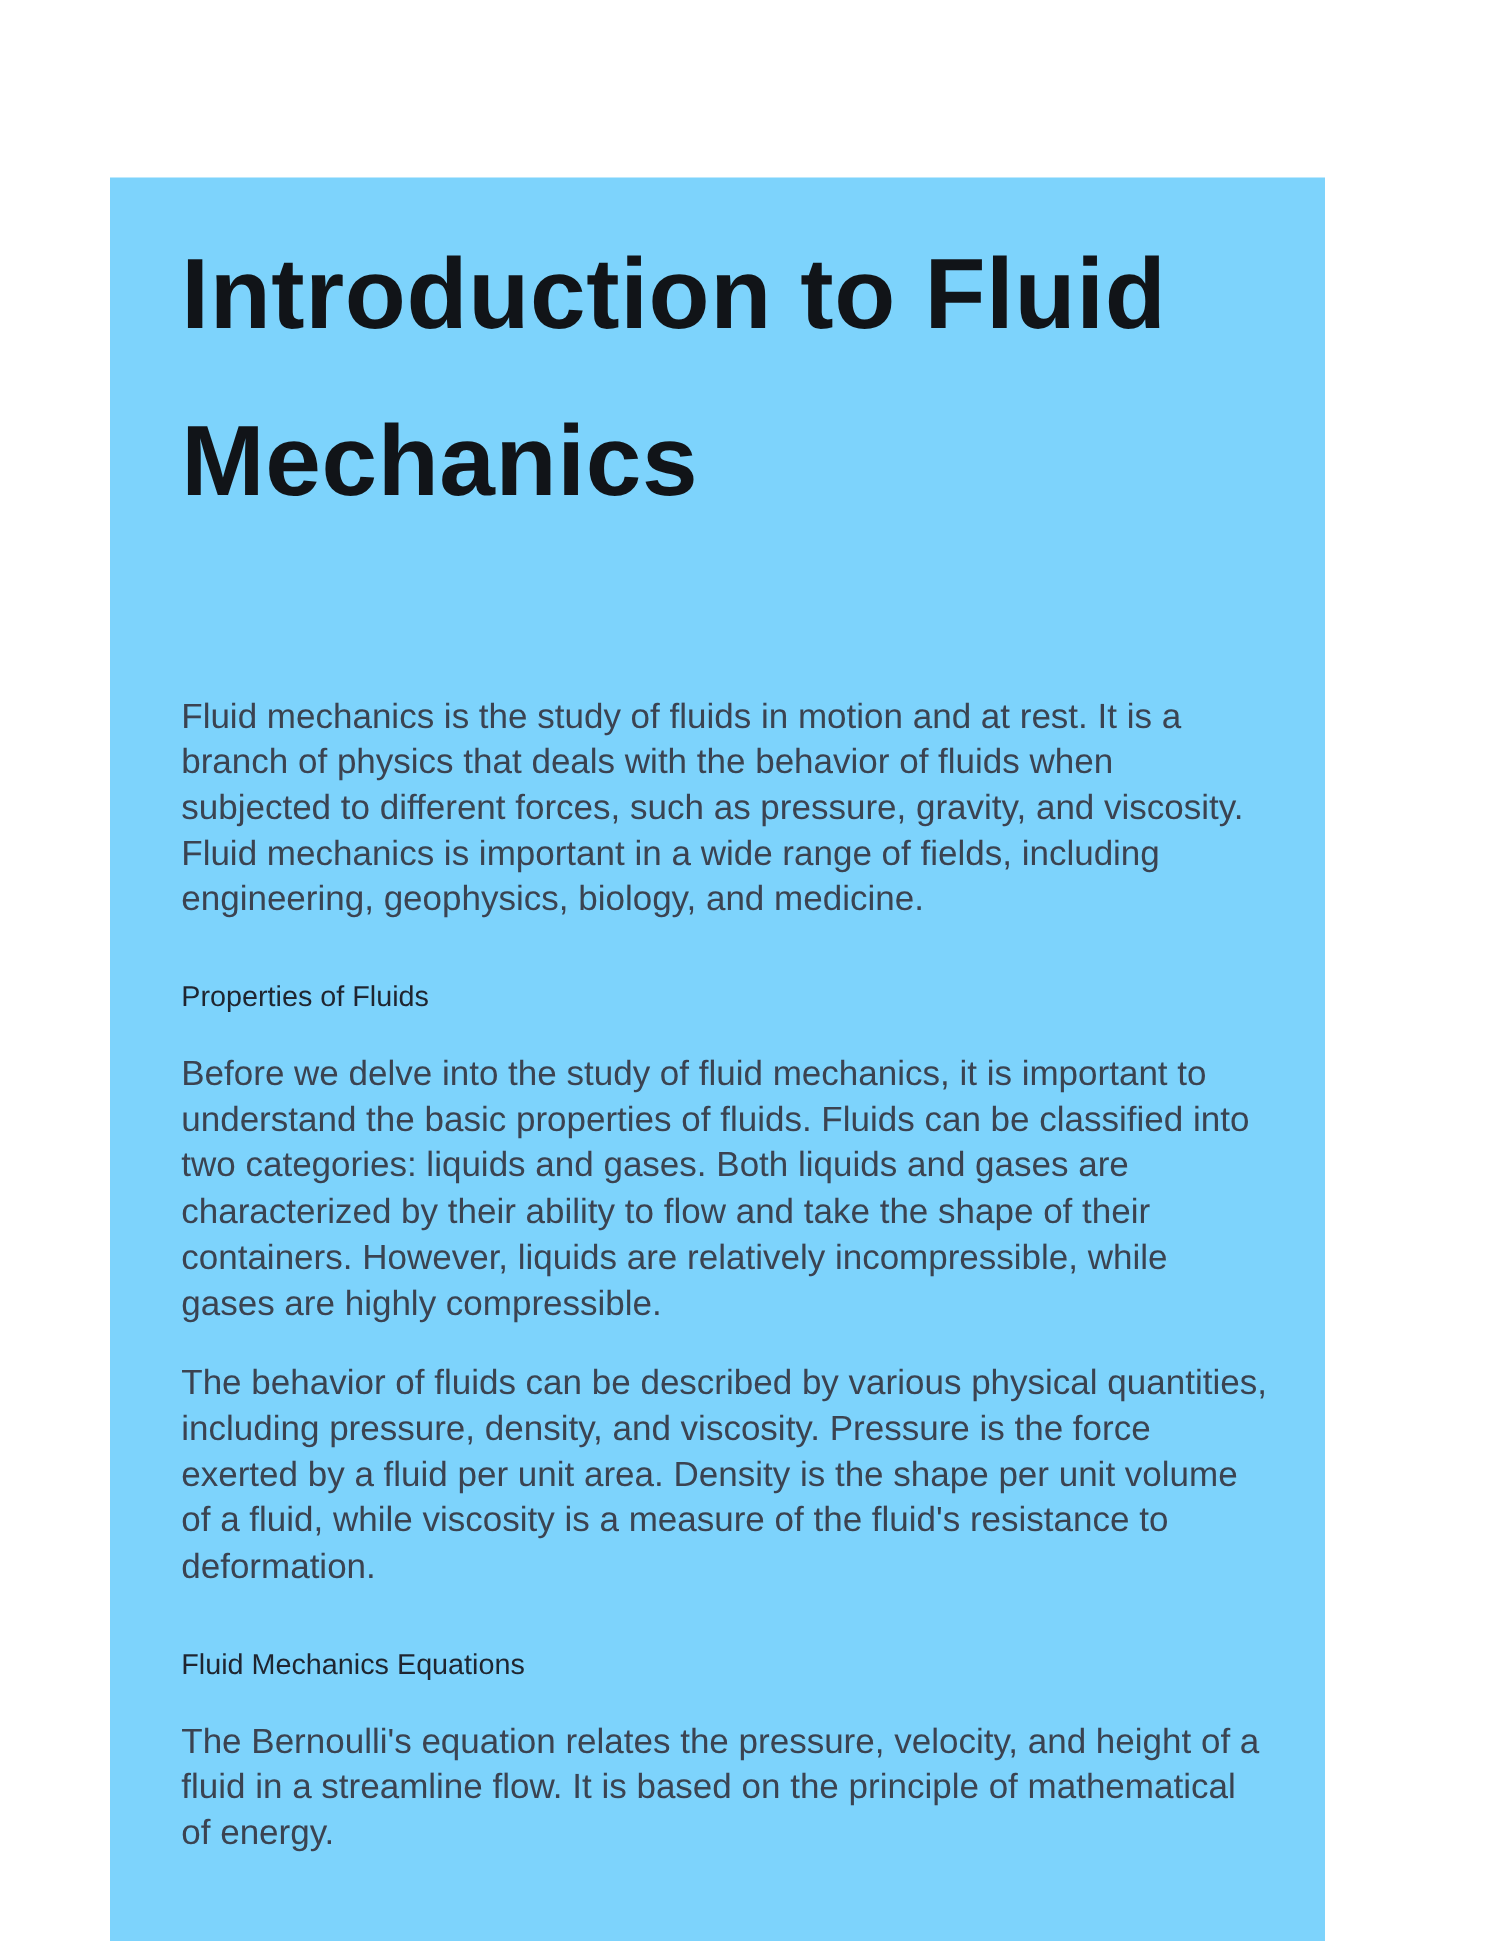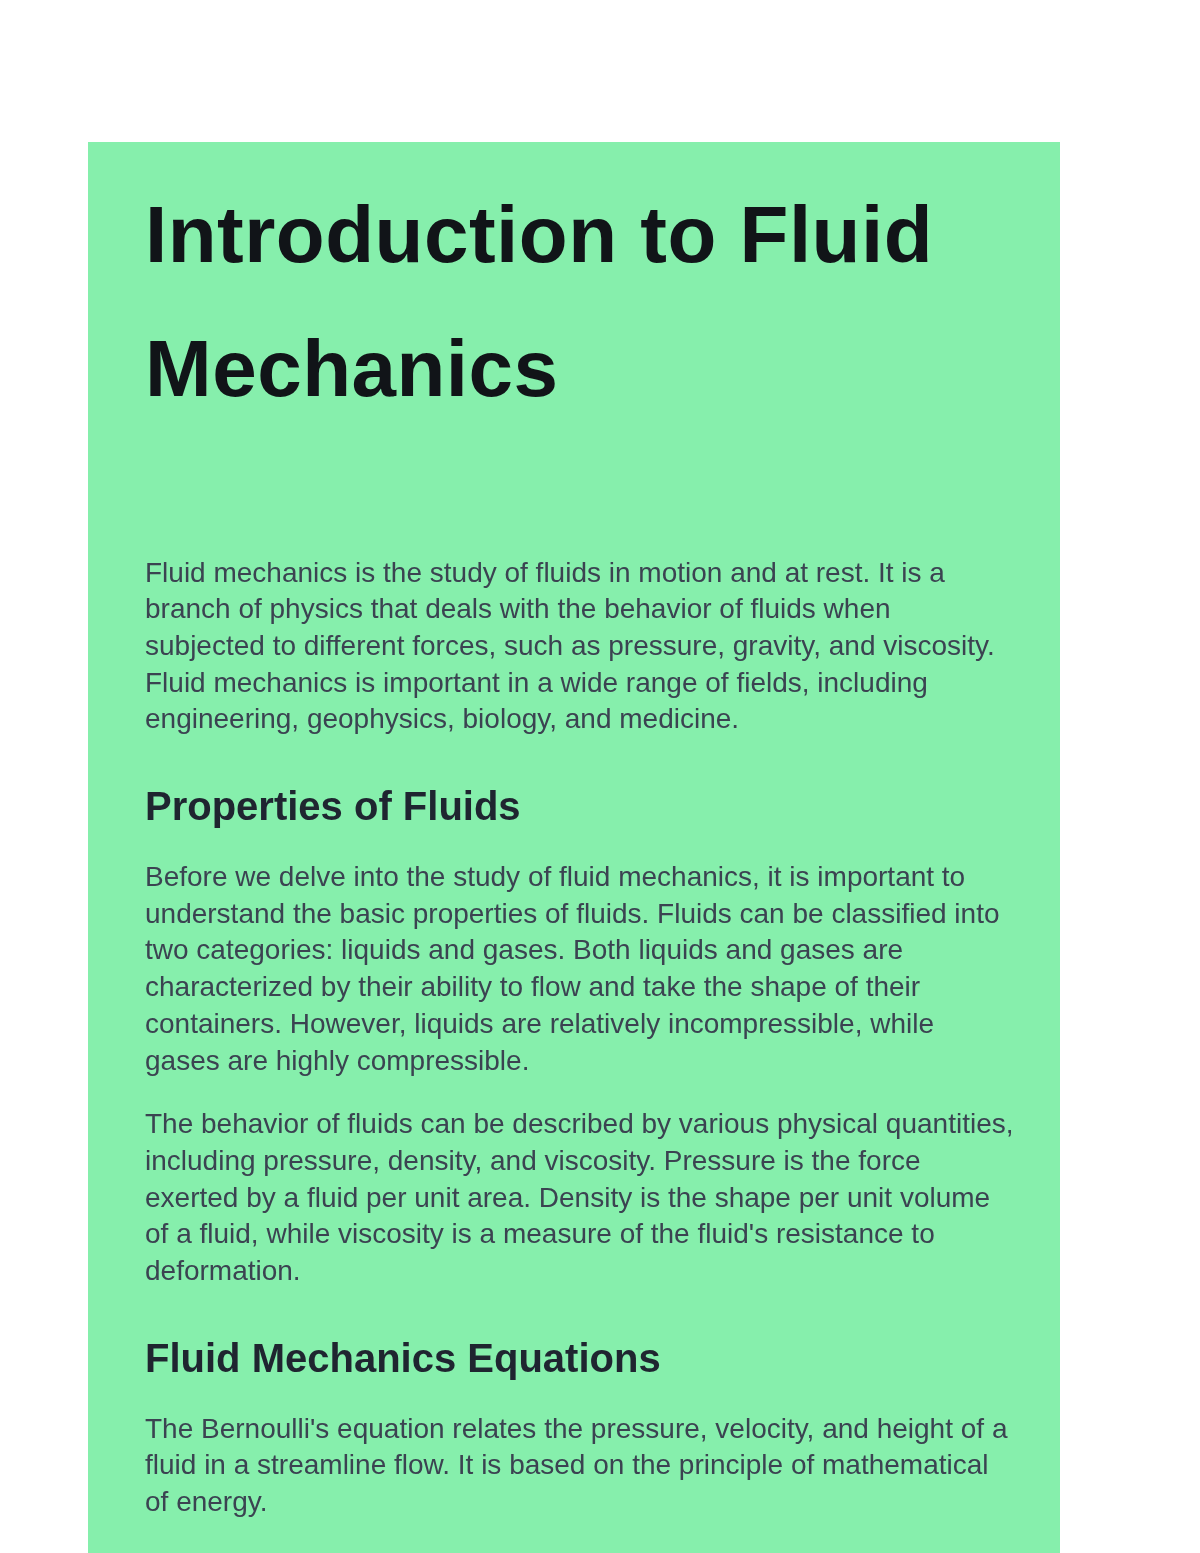--- a/index.html
+++ b/index.html
@@ -11,21 +11,21 @@
     font-family: "Liberation Sans", "DejaVu Sans", sans-serif;
     overflow: hidden;
   }
 
   .page-card {
     position: absolute;
     left: 88px;
     top: 142px;
     width: 972px;
     height: 1411px; 
-    background: #86efac;
+    background: #7dd3fc;
     padding: 24px 44px 0 57px;
   }
 
   .doc-title {
     font-size: 80px;
     font-weight: 700;
     color: #111418;
     line-height: 1.68;
     letter-spacing: 0.5px;
     max-width: 820px;
@@ -38,22 +38,22 @@
 
   .doc-paragraph {
     font-size: 28px;
     line-height: 1.31;
     color: #3b4351;
     max-width: 915px;
     margin-bottom: 27px;
   }
 
   .section-heading {
-    font-size: 40px;
-    font-weight: 700;
+    font-size: 23px;
+    font-weight: 400;
     color: #1f2530;
     margin-top: 46px;
     margin-bottom: 30px;
   }
 </style>
 </head>
 <body>
 
 <div class="page-card">
 

